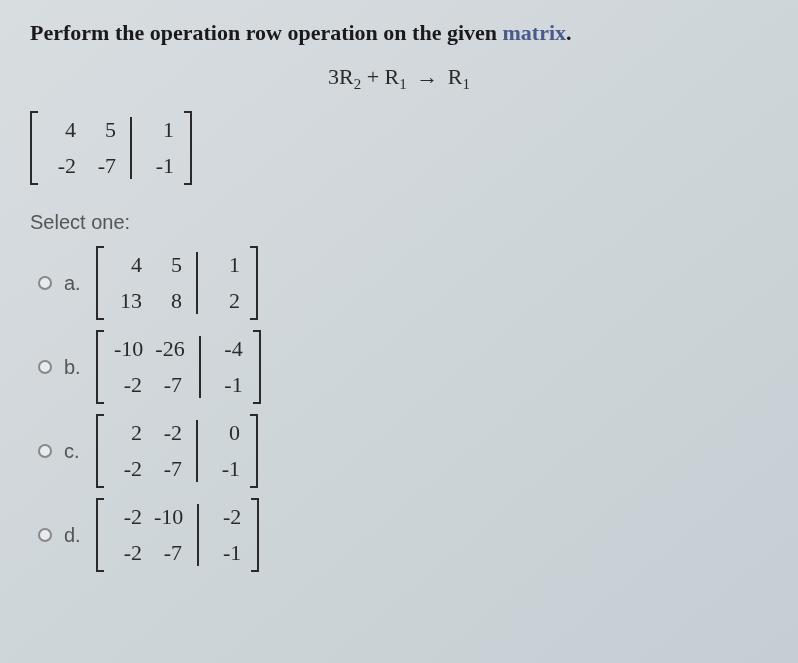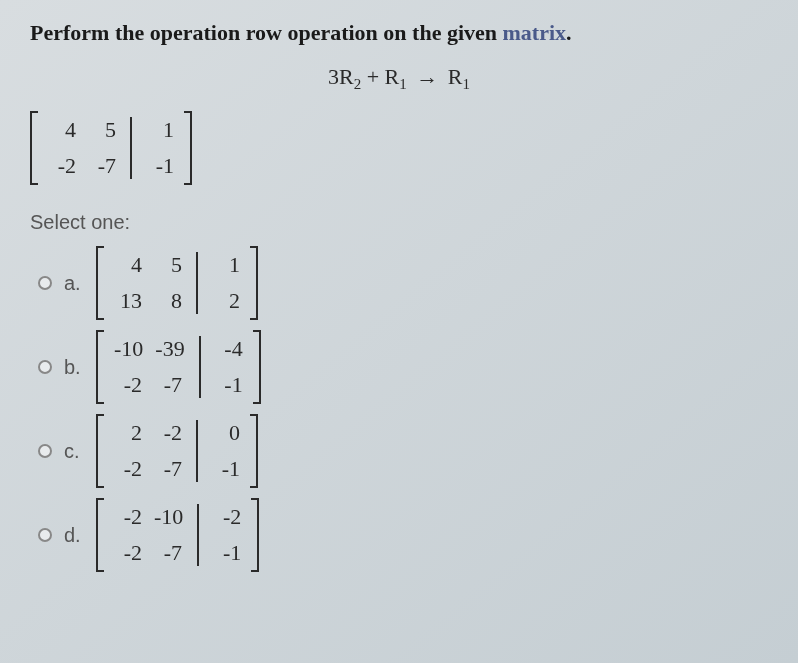--- a/index.html
+++ b/index.html
@@ -194,21 +194,21 @@
 
   <div class="option-row">
     <div class="radio"></div>
     <div class="option-label">b.</div>
     <div class="matrix">
       <div class="bracket-left"></div>
       <div class="matrix-body">
         <div class="matrix-left">
           <div class="mrow">
             <div class="mcell">-10</div>
-            <div class="mcell">-39</div>
+            <div class="mcell">-26</div>
           </div>
           <div class="mrow">
             <div class="mcell">-2</div>
             <div class="mcell">-7</div>
           </div>
         </div>
         <div class="matrix-right">
           <div class="mrow">
               <div class="mcell">-4</div>
             </div>

